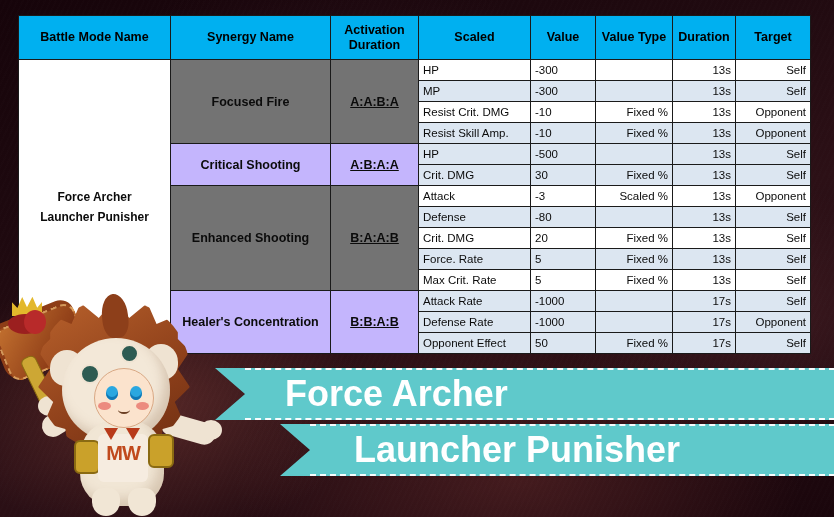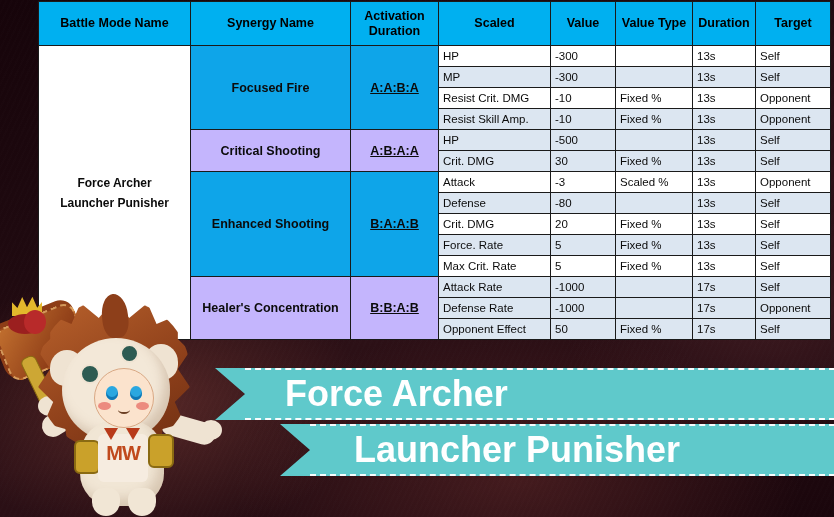--- a/index.html
+++ b/index.html
@@ -16,44 +16,44 @@
       radial-gradient(ellipse 300px 190px at 18% 78%, rgba(120,58,52,.55) 0%, rgba(60,20,24,0) 72%),
       radial-gradient(ellipse 380px 200px at 62% 92%, rgba(104,44,44,.50) 0%, rgba(50,16,20,0) 75%),
       radial-gradient(ellipse 260px 170px at 92% 62%, rgba(86,40,46,.45) 0%, rgba(40,12,18,0) 78%),
       radial-gradient(ellipse 340px 240px at 40% 30%, rgba(52,22,34,.55) 0%, rgba(22,6,12,0) 80%),
       linear-gradient(160deg,#16040a 0%, #200a10 35%, #2c1016 58%, #1a060c 100%);
   }
   .bg-grain{position:absolute;inset:0;opacity:.30;
     background:repeating-linear-gradient(115deg, rgba(255,255,255,.022) 0 2px, rgba(0,0,0,.03) 2px 5px);}
 
   
-  .tbl-wrap{position:absolute;left:18px;top:1px;width:684px;margin-left:20px;}
+  .tbl-wrap{position:absolute;left:18px;top:15px;width:684px;}
   table.synergy{border-collapse:collapse;table-layout:fixed;width:792px;
     font-size:11.5px;color:#0b0b0b;}
   table.synergy th,table.synergy td{
     border:1px solid #1a1a1a;padding:0 4px;height:20px;line-height:20px;
     overflow:hidden;white-space:nowrap;box-sizing:border-box;}
   table.synergy th{
     background:#00b0f0;color:#000;font-weight:bold;text-align:center;
     height:44px;line-height:15px;white-space:normal;font-size:12.5px;padding:2px 3px;}
   col.c-mode{width:152px}  col.c-syn{width:160px}  col.c-act{width:88px}
   col.c-stat{width:112px}  col.c-val{width:65px}   col.c-vtype{width:77px}
   col.c-dur{width:63px}    col.c-tgt{width:75px}
 
   td.mode{background:#fff;text-align:center;font-weight:bold;font-size:12px;
     line-height:15px;white-space:normal;vertical-align:middle;}
   td.syn{text-align:center;font-weight:bold;font-size:12.5px;vertical-align:middle;}
   td.act{text-align:center;font-weight:bold;font-size:12.5px;vertical-align:middle;text-decoration:underline;}
   td.stat{text-align:left;}
   td.val{text-align:left;padding-right:6px;}
-  td.vtype,td.dur,td.tgt{text-align:left;}
+  td.vtype,td.dur,td.tgt{text-align:right;}
 
   tr.r-odd td.band{background:#ffffff;}
   tr.r-even td.band{background:#dce6f1;}
-  td.grp-white{background:#0ea5e9;}
+  td.grp-white{background:#737373;}
   td.grp-blue{background:#c4b5fd;}
   tr.hl2 td.band{background:#dce6f1;}
 
   
   .wm{position:absolute;pointer-events:none;user-select:none;}
   .wm-mw{left:176px;top:78px;font-size:132px;font-weight:bold;letter-spacing:-6px;
     color:rgba(255,255,255,.55);font-family:"Liberation Sans",sans-serif;
     line-height:1;text-shadow:0 1px 0 rgba(255,255,255,.35);}
   .wm-txt{left:178px;top:236px;font-size:26px;color:rgba(255,255,255,.62);
     letter-spacing:1.2px;font-family:"Liberation Sans",sans-serif;}

